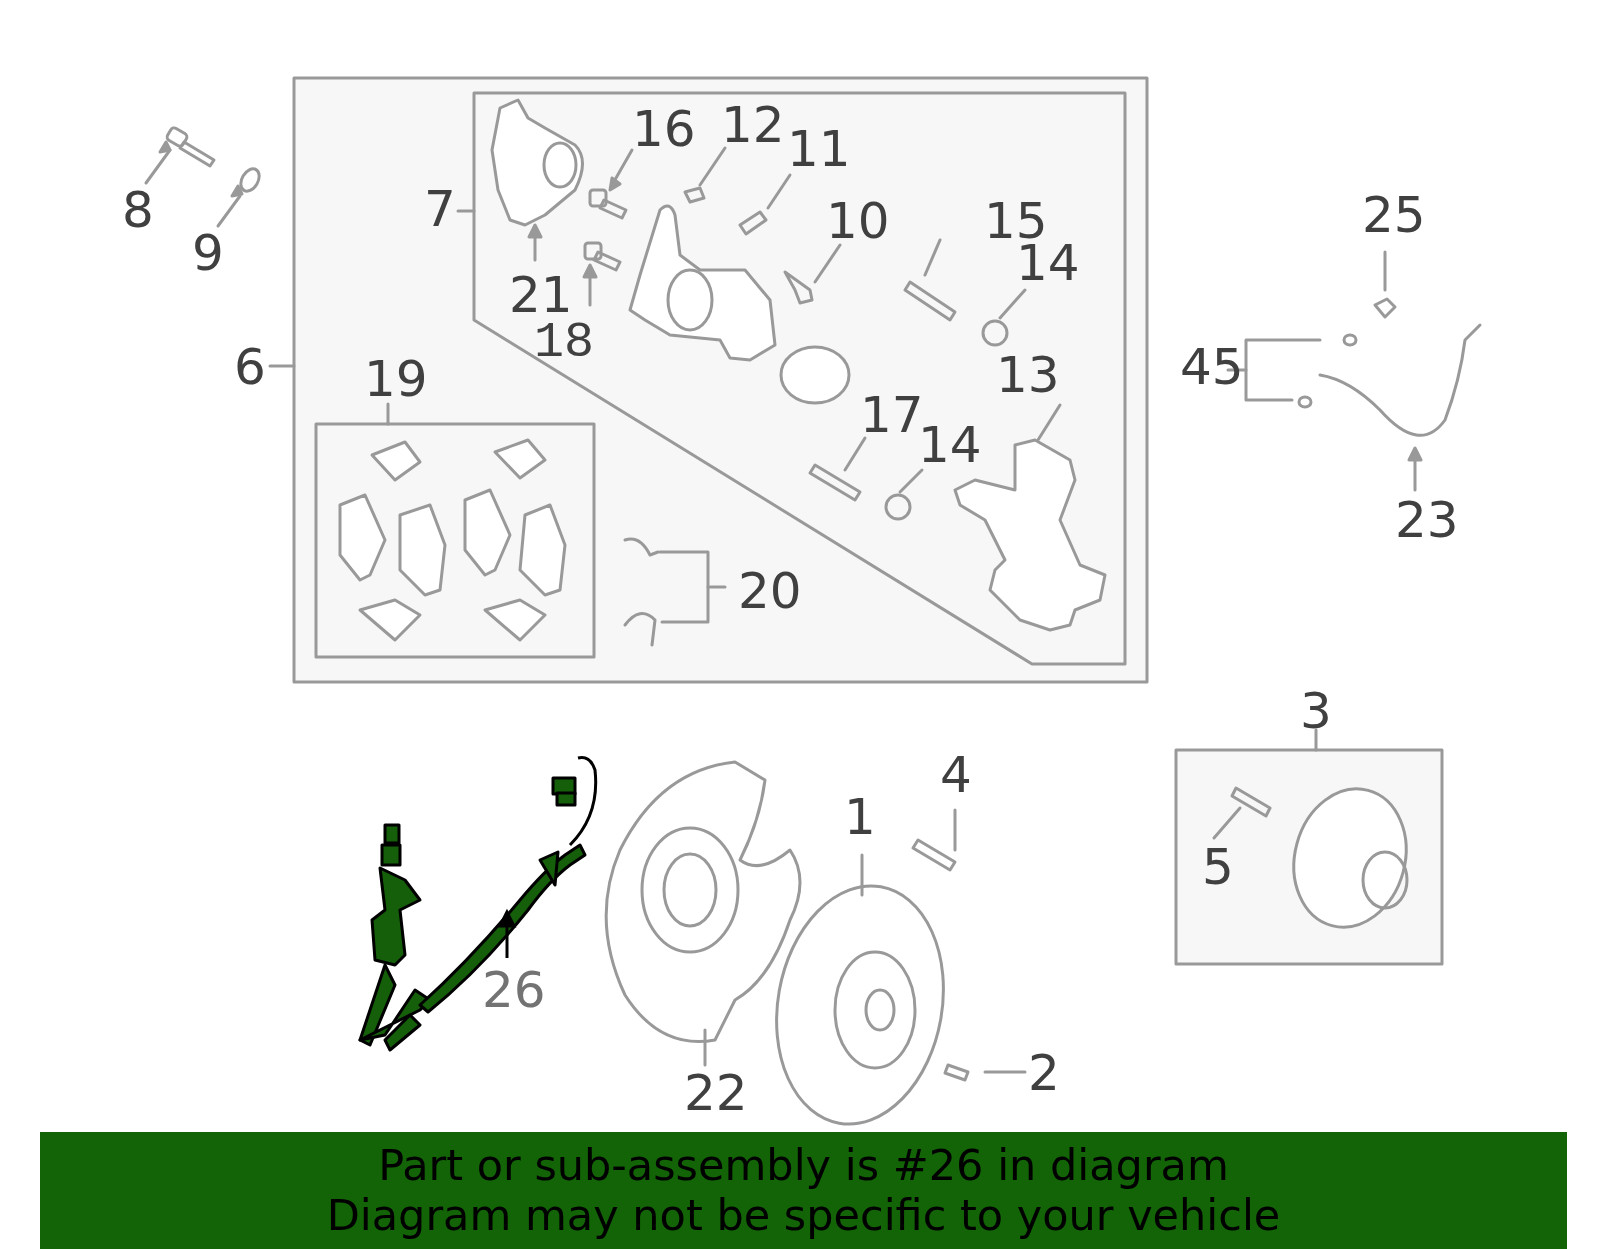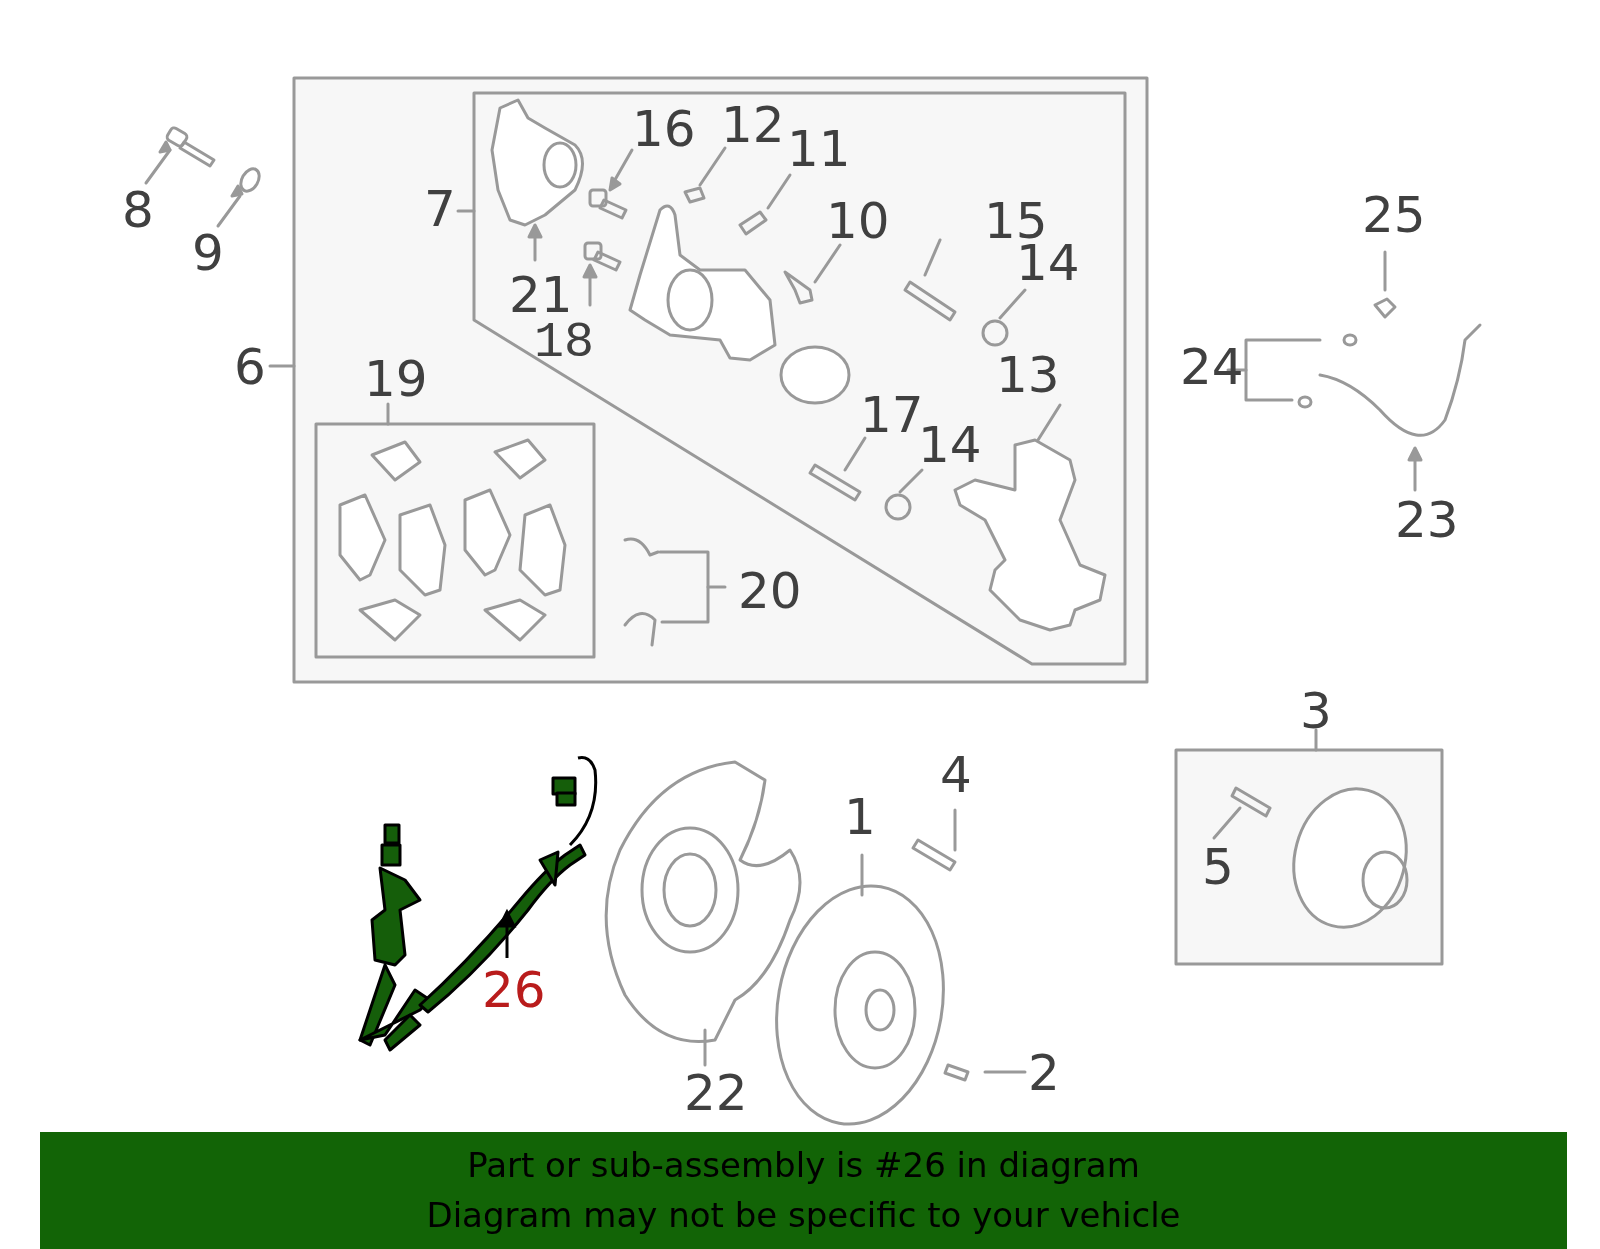--- a/index.html
+++ b/index.html
@@ -1,20 +1,20 @@
 <!DOCTYPE html>
 <html><head>
 <meta charset="utf-8">
 <style>
   html, body { margin:0; padding:0; background:#ffffff; }
   body { width:1600px; height:1249px; position:relative; overflow:hidden; font-family:"DejaVu Sans", sans-serif; }
   #diagram { position:absolute; left:0; top:0; width:1600px; height:1249px; }
   .lbl { position:absolute; color:#404040; font-family:"DejaVu Sans", sans-serif; font-size:50px; line-height:1; white-space:nowrap; }
-  .lbl.hl { color:#b91c1c; }
-  #banner { position:absolute; left:40px; top:1132px; width:1527px; height:117px; background:#126406; color:#000; text-align:center; font-family:"DejaVu Sans", sans-serif; font-size:34px; line-height:50px; padding-top:8px; box-sizing:border-box; }
+  .lbl.hl { color:#737373; }
+  #banner { position:absolute; left:40px; top:1132px; width:1527px; height:117px; background:#126406; color:#000; text-align:center; font-family:"DejaVu Sans", sans-serif; font-size:43px; line-height:50px; padding-top:8px; box-sizing:border-box; }
   #banner div { white-space:nowrap; }
 </style>
 </head>
 <body>
 
 <div id="diagram">
   <svg width="1600" height="1249" viewBox="0 0 1600 1249">
     <g fill="none" stroke="#999999" stroke-width="3" stroke-linejoin="round" stroke-linecap="round">
 
       <rect x="294" y="78" width="853" height="604" fill="#f7f7f7"></rect>
@@ -169,21 +169,21 @@
   <span class="lbl" style="left:918px;top:420px;">14</span>
   <span class="lbl" style="left:942px;top:196px;margin-left:42px;">15</span>
   <span class="lbl" style="left:632px;top:104px;">16</span>
   <span class="lbl" style="left:860px;top:390px;">17</span>
   <span class="lbl" style="left:534px;top:318px;font-family:Liberation Mono, monospace;">18</span>
   <span class="lbl" style="left:364px;top:354px;">19</span>
   <span class="lbl" style="left:738px;top:566px;">20</span>
   <span class="lbl" style="left:509px;top:270px;">21</span>
   <span class="lbl" style="left:684px;top:1068px;">22</span>
   <span class="lbl" style="left:1395px;top:495px;text-align:center;">23</span>
-  <span class="lbl" style="left:1180px;top:342px;">24</span>
+  <span class="lbl" style="left:1180px;top:342px;">45</span>
   <span class="lbl" style="left:1362px;top:190px;">25</span>
   <span class="lbl hl" style="left:482px;top:965px;">26</span>
 </div>
 
 <div id="banner">
   <div>Part or sub-assembly is #26 in diagram</div>
   <div>Diagram may not be specific to your vehicle</div>
 </div>
 
 </body></html>

